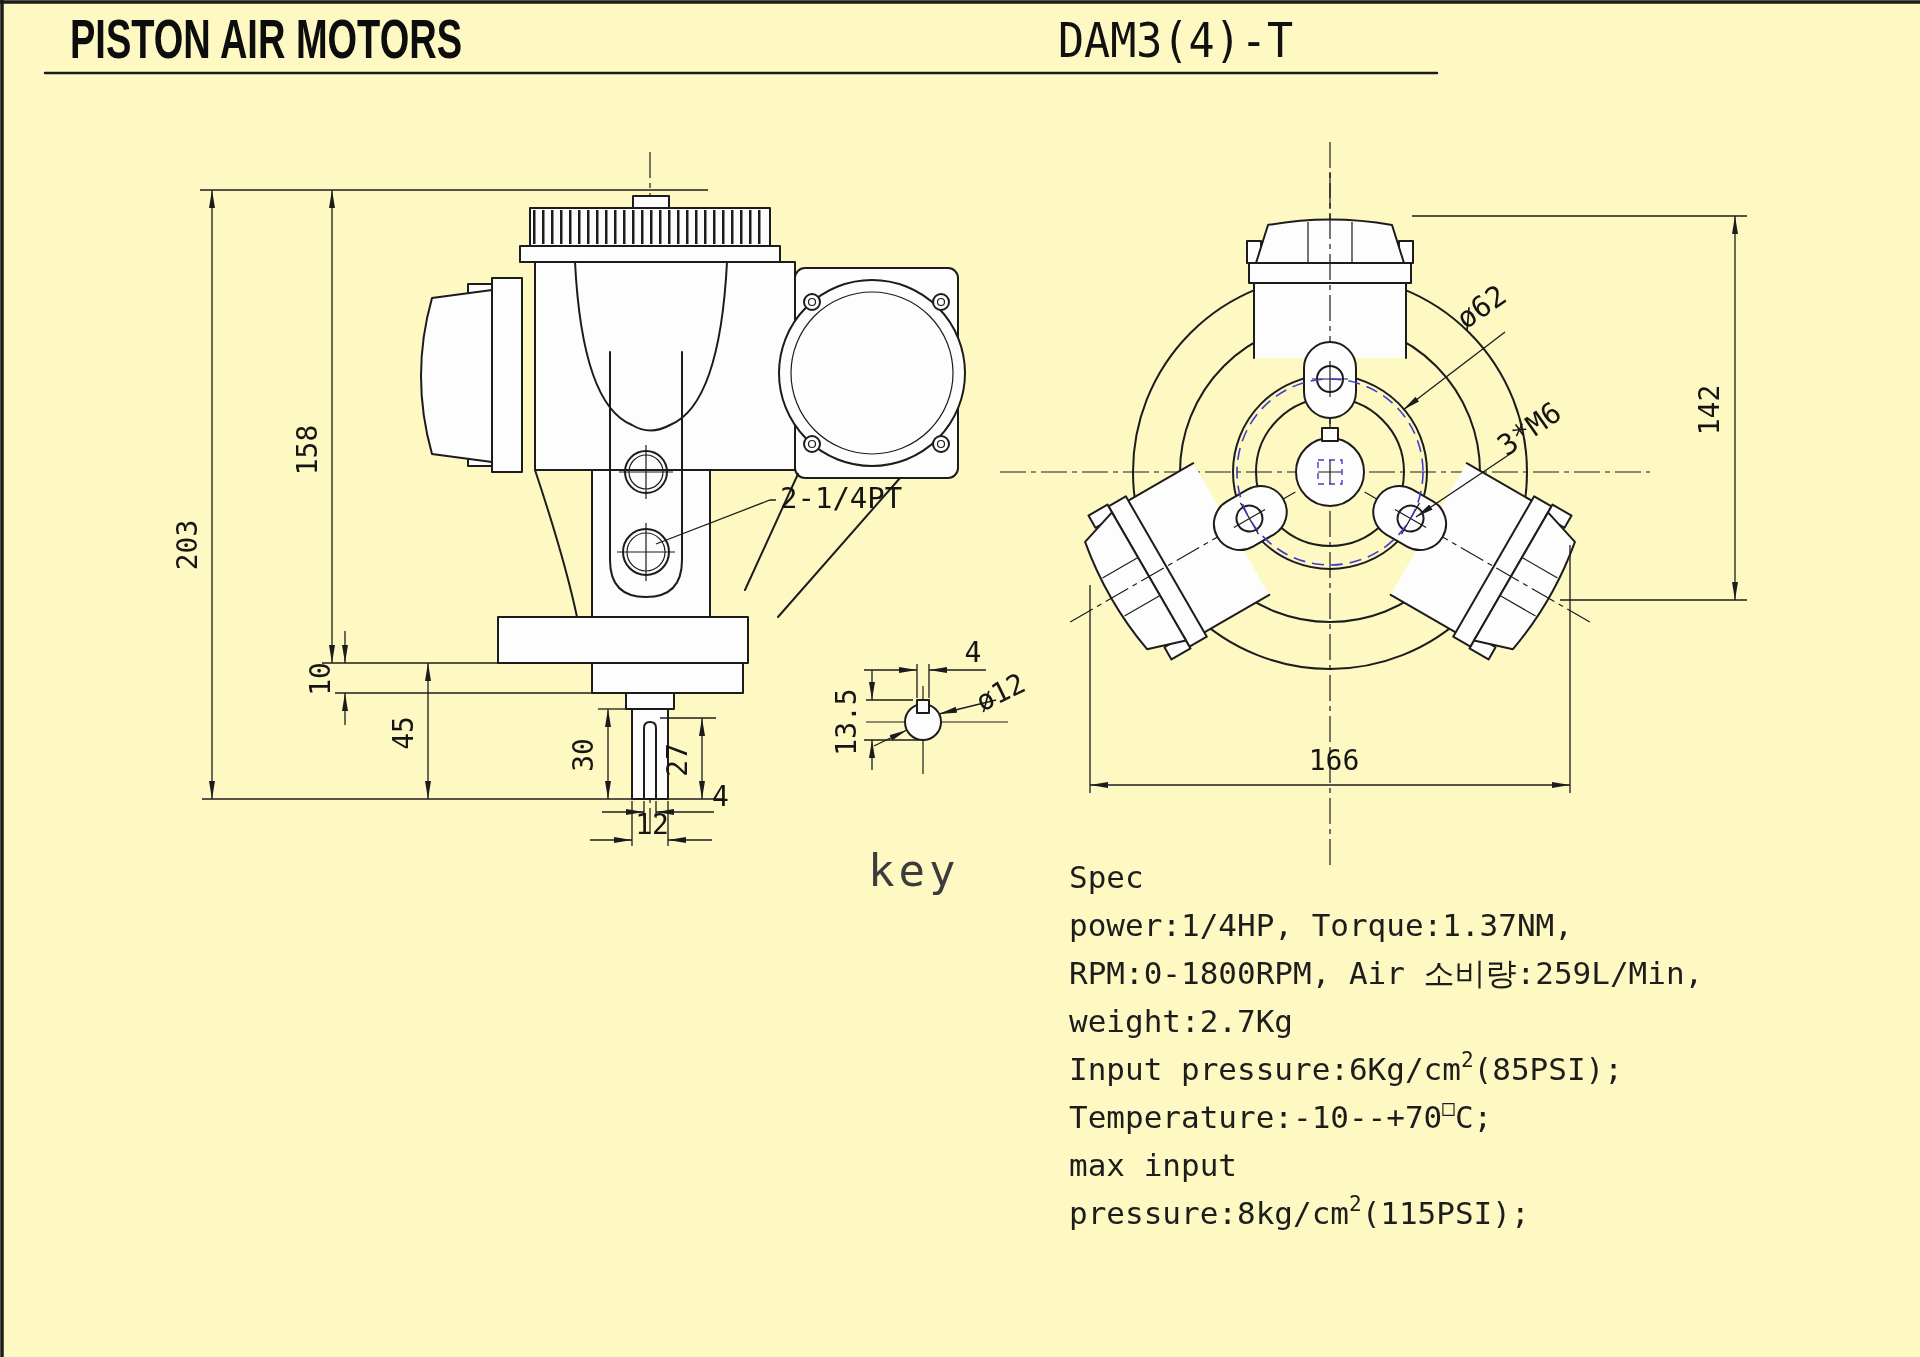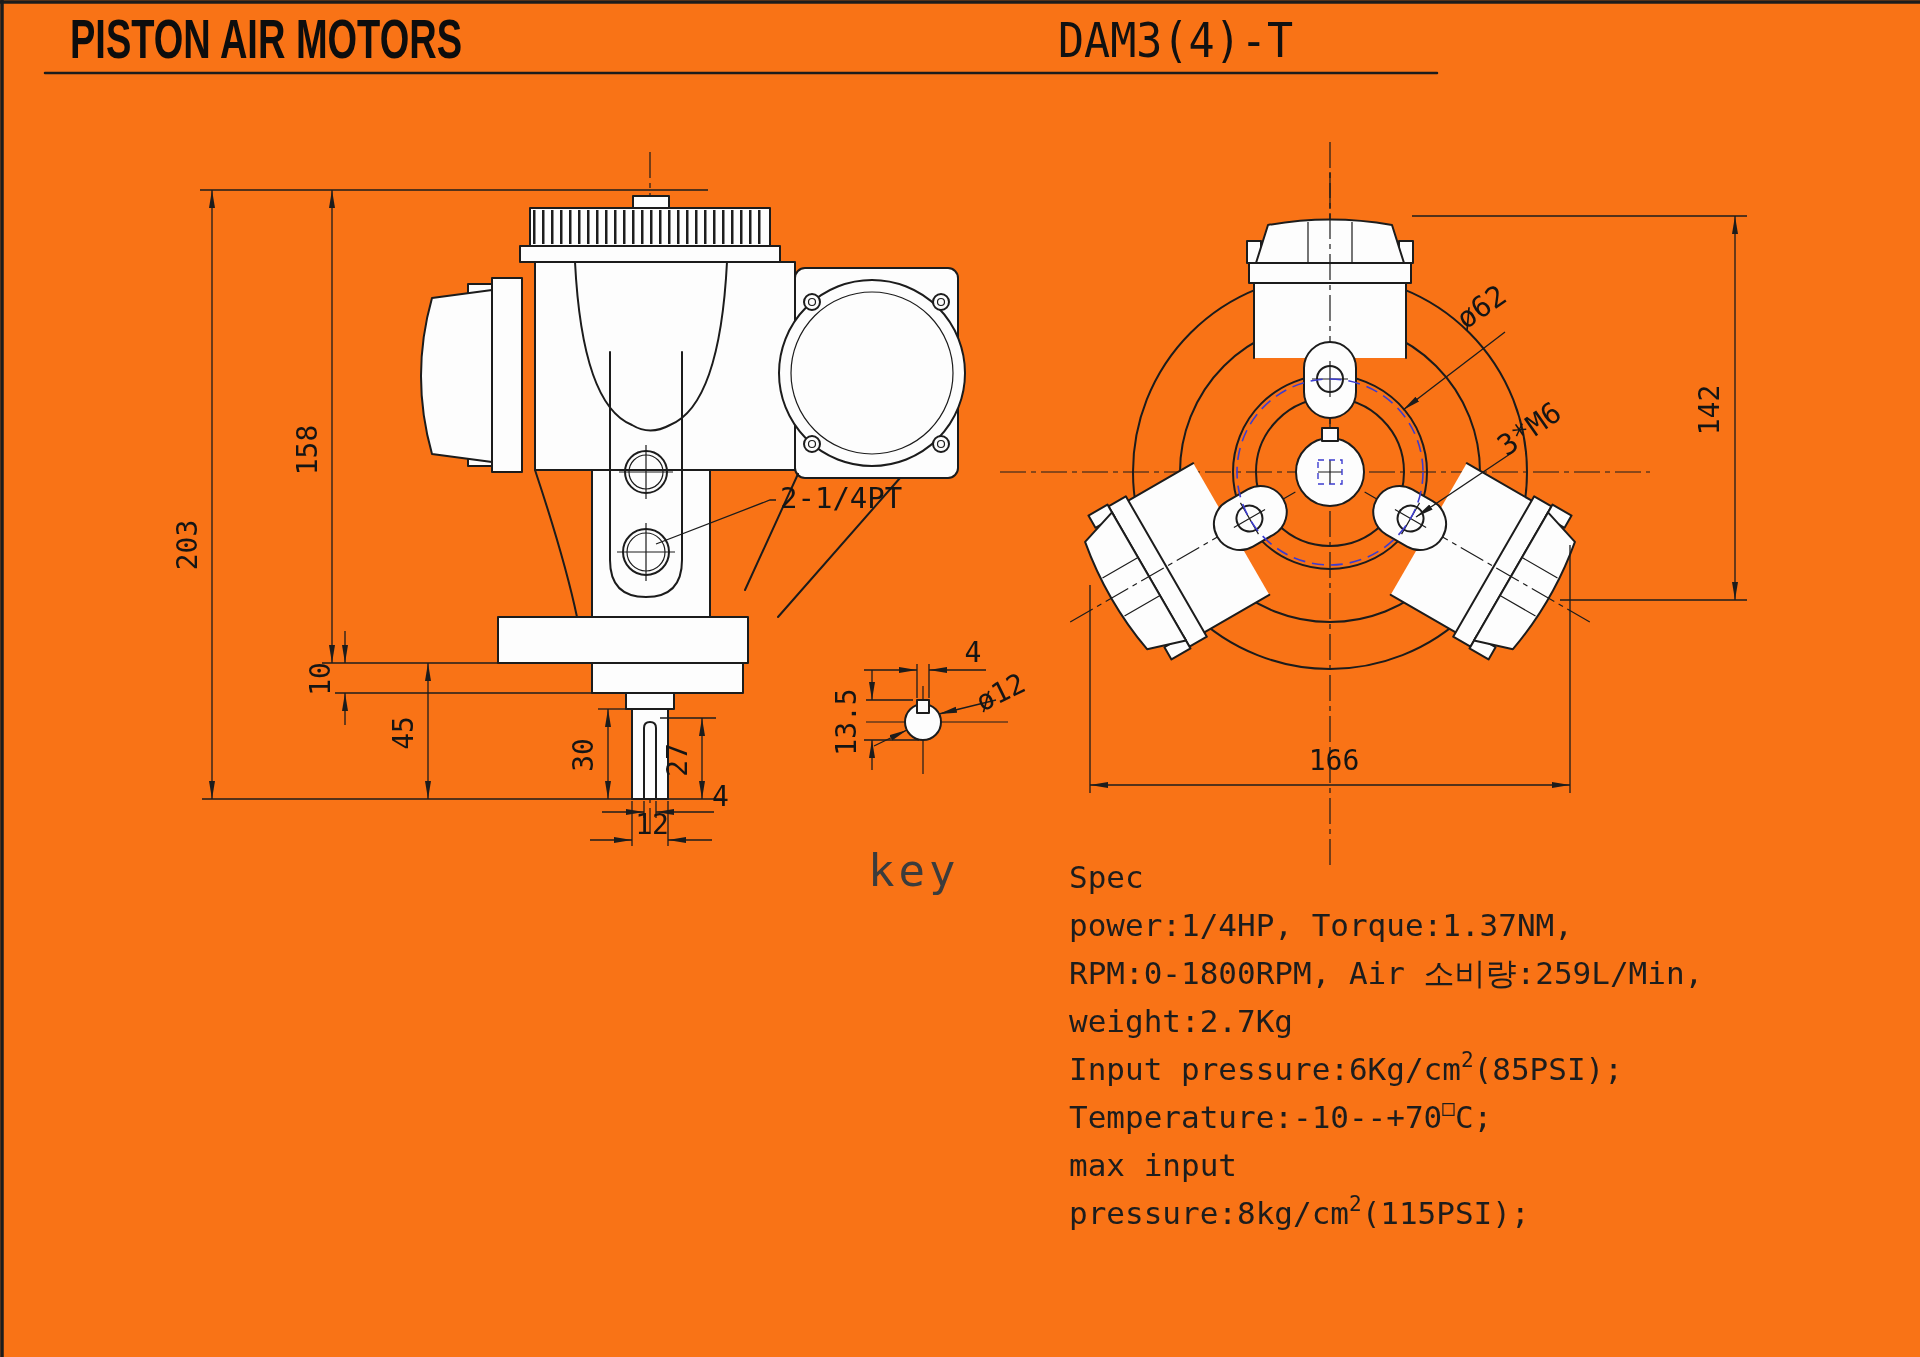--- a/index.html
+++ b/index.html
@@ -1,16 +1,16 @@
 <!DOCTYPE html>
 <html><head>
 <meta charset="utf-8">
 <style>
   html,body{margin:0;padding:0;background:#ffffff;}
-  .page{position:relative;width:1920px;height:1357px;background:#f97316;overflow:hidden;}
+  .page{position:relative;width:1920px;height:1357px;background:#fef9c3;overflow:hidden;}
   svg{position:absolute;left:0;top:0;}
   svg *{vector-effect:non-scaling-stroke;}
   .ln{stroke:#1c1c1c;stroke-width:2;fill:none;stroke-linecap:round;stroke-linejoin:round;}
   .lnf{stroke:#1c1c1c;stroke-width:2;fill:#fdfdfd;stroke-linejoin:round;}
   .thin{stroke:#1c1c1c;stroke-width:1.2;fill:none;}
   .dim{stroke:#1c1c1c;stroke-width:1.3;fill:none;}
   .cl{stroke:#1c1c1c;stroke-width:1.2;fill:none;stroke-dasharray:26 5 5 5;}
   .blue{stroke:#3c3cd0;stroke-width:1.6;fill:none;stroke-dasharray:12 7;}
   .dimtxt{font-family:"DejaVu Sans Mono",monospace;font-size:28px;fill:#151515;}
   .lbltxt{font-family:"DejaVu Sans Mono",monospace;font-size:29px;fill:#151515;}

